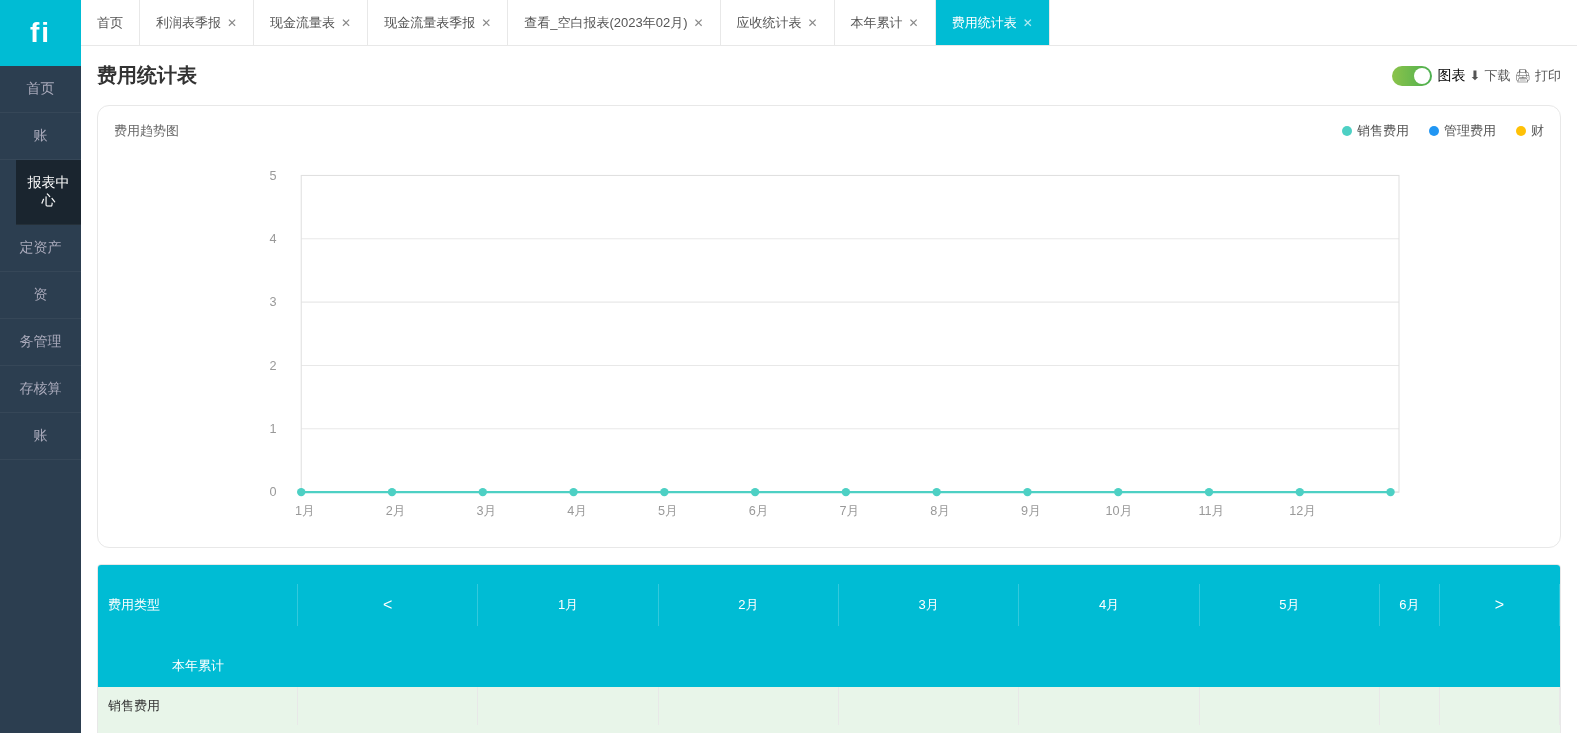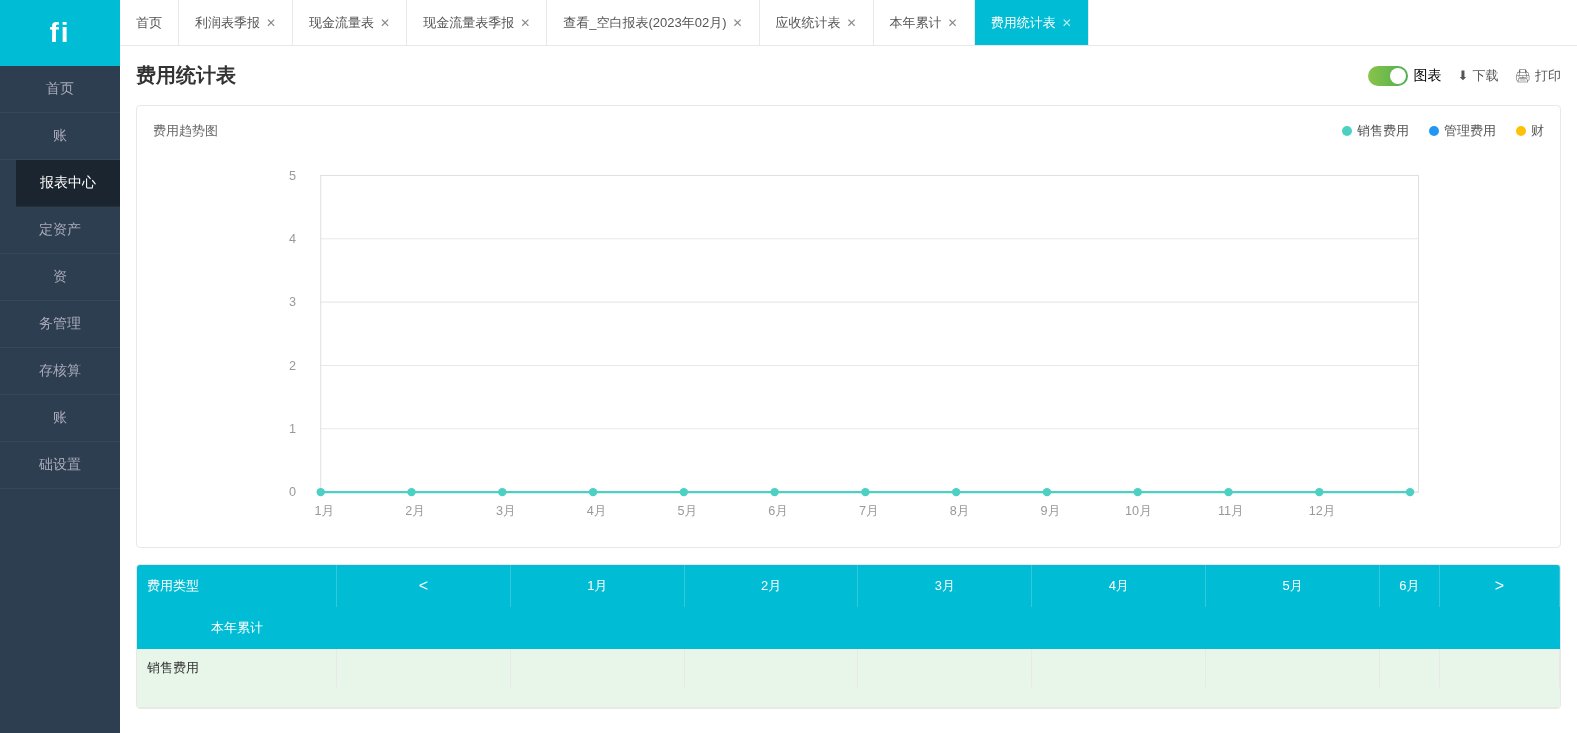--- a/index.html
+++ b/index.html
@@ -1,20 +1,20 @@
 <!DOCTYPE html>
 <html><head>
   <meta charset="utf-8">
   <style>
     * { box-sizing: border-box; margin: 0; padding: 0; }
     body { font-family: 'Microsoft YaHei', 'PingFang SC', sans-serif; font-size: 14px; background: #f0f2f5; display: flex; height: 733px; overflow: hidden; }
 
     
     .sidebar {
-      width: 120px;
+      width: 81px;
       background: #2c3e50;
       color: #ccc;
       display: flex;
       flex-direction: column;
       flex-shrink: 0;
       height: 733px;
       overflow: hidden;
     }
     .sidebar-logo {
       background: #00bcd4;
@@ -100,21 +100,21 @@
       margin-bottom: 16px;
     }
     .page-title {
       font-size: 20px;
       font-weight: 600;
       color: #333;
     }
     .header-actions {
       display: flex;
       align-items: center;
-      gap: 16px;
+      gap: 4px;
     }
     .toggle-wrap {
       display: flex;
       align-items: center;
       gap: 6px;
     }
     .toggle {
       width: 40px;
       height: 20px;
       background: linear-gradient(to right, #8bc34a, #4caf50);
@@ -138,21 +138,21 @@
       gap: 4px;
       color: #555;
       cursor: pointer;
       font-size: 13px;
     }
 
     
     .chart-container {
       background: white;
       border: 1px solid #e8e8e8;
-      border-radius: 4px;
+      border-radius: 12px;
       padding: 16px;
       margin-bottom: 16px;
     }
     .chart-title {
       font-size: 13px;
       color: #666;
       margin-bottom: 8px;
     }
     .chart-legend {
       display: flex;
@@ -191,20 +191,21 @@
       color: white;
       font-size: 13px;
     }
     .th-cell {
       padding: 12px 10px;
       border-right: 1px solid rgba(255,255,255,0.2);
       display: flex;
       align-items: center;
       justify-content: center;
       gap: 4px;
+      margin-top: 19px;
     }
     .th-cell:last-child { border-right: none; }
     .th-cell.left { justify-content: flex-start; }
 
     .table-row {
       display: grid;
       grid-template-columns: 200px 1fr 1fr 1fr 1fr 1fr 1fr 60px 120px;
       font-size: 13px;
       border-bottom: 1px solid #e8e8e8;
     }
@@ -231,21 +232,20 @@
 <div class="sidebar">
   <div class="sidebar-logo">fi</div>
   <div class="sidebar-item">首页</div>
   <div class="sidebar-item">账</div>
   <div class="sidebar-item active">报表中心</div>
   <div class="sidebar-item">定资产</div>
   <div class="sidebar-item">资</div>
   <div class="sidebar-item">务管理</div>
   <div class="sidebar-item">存核算</div>
   <div class="sidebar-item">账</div>
-  <div class="sidebar-item">础设置</div>
 </div>
 
 <div class="main">
 
   <div class="tab-bar">
     <div class="tab-item">首页</div>
     <div class="tab-item">
       <span>利润表季报</span>
       <span class="tab-close">✕</span>
     </div>

